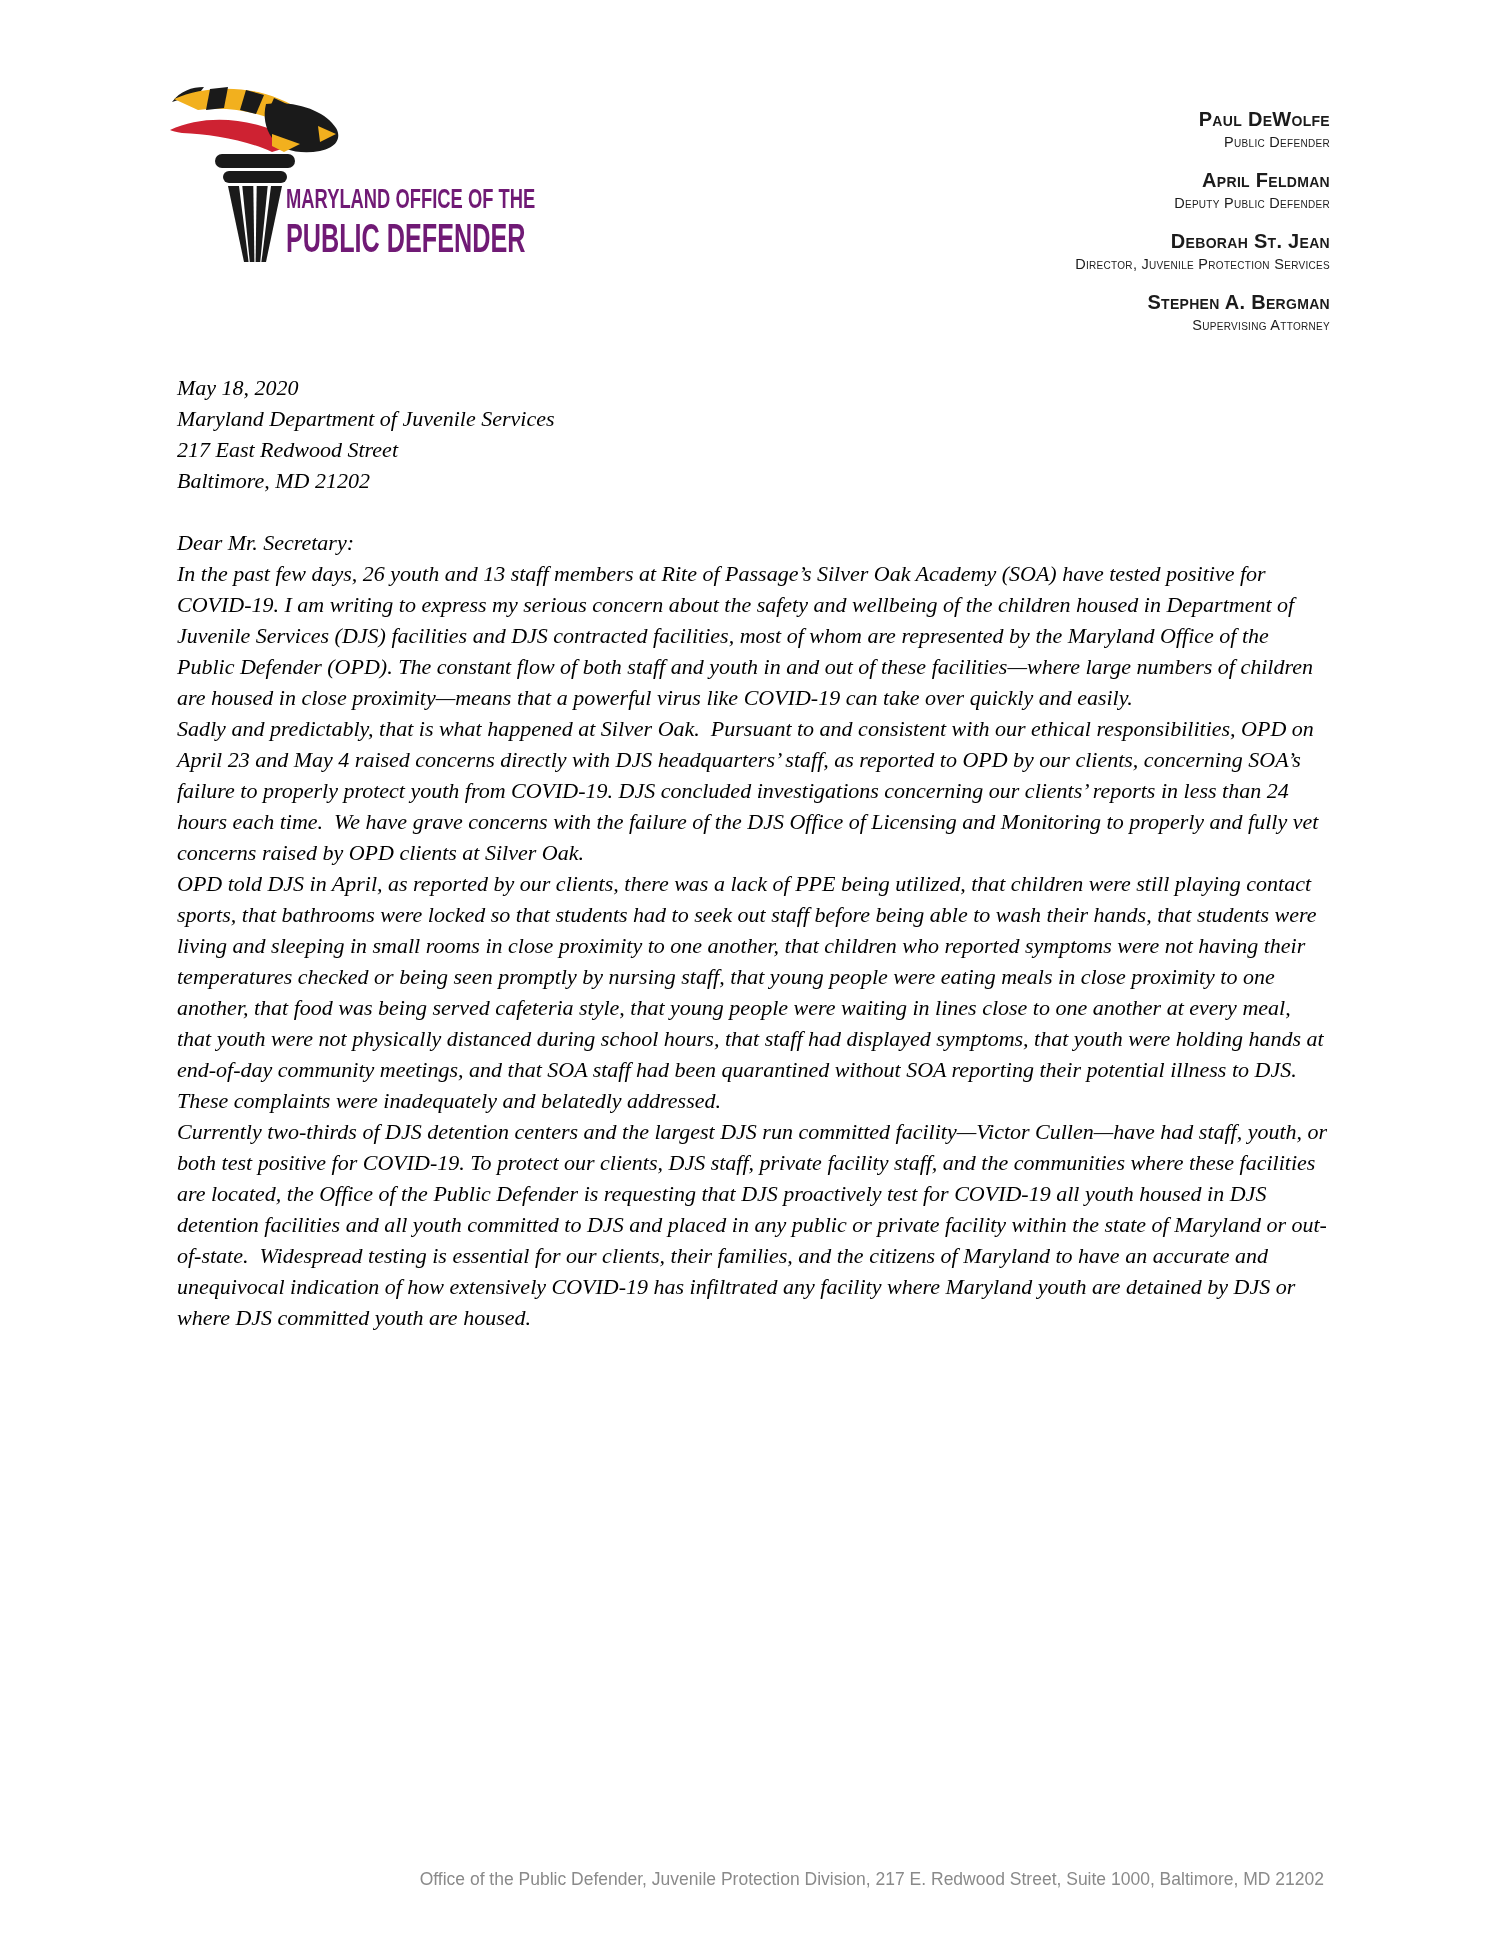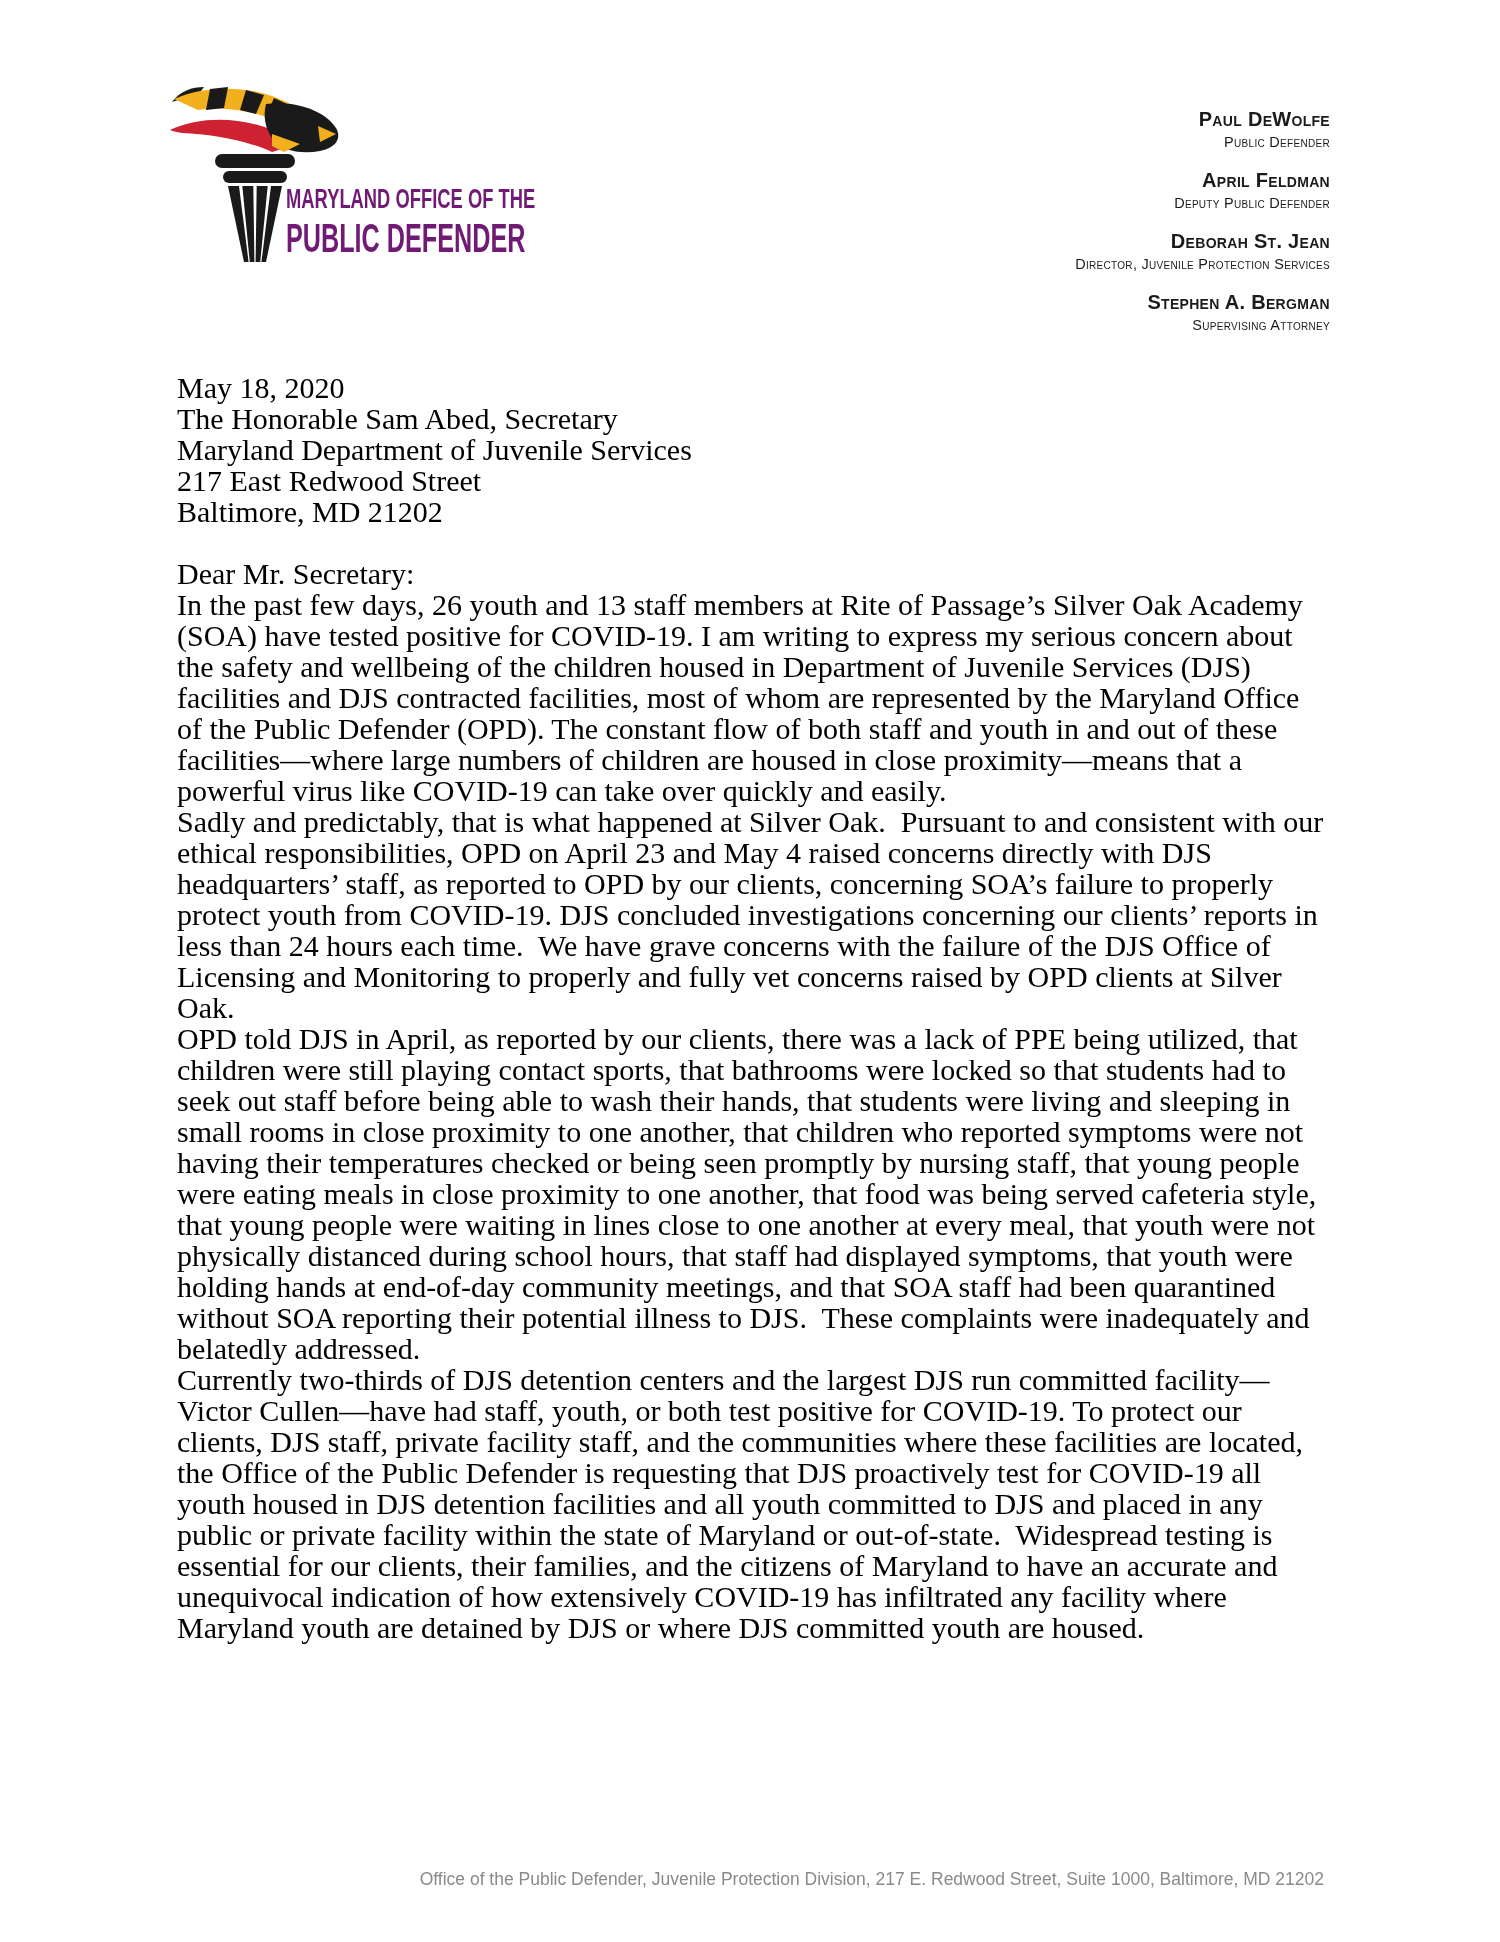--- a/index.html
+++ b/index.html
@@ -45,21 +45,21 @@
     font-variant:small-caps;letter-spacing:0.3px;
   }
   .off-title{
     font-weight:normal;font-size:14.5px;line-height:23px;
     font-variant:small-caps;letter-spacing:0.3px;
   }
 
   
   .letter{
     position:absolute;left:177px;top:372px;width:1153px;
-    font-size:30px;line-height:31px;
+    font-size:22px;line-height:31px;font-style:italic;
   }
   .letter p{margin:0;}
   .date{margin-bottom:37px;}
   .recipient{margin-bottom:31px;}
   .salutation{margin-bottom:31px;}
   .para{margin-bottom:31px;white-space:pre-wrap;}
 
   
   .footer{
     position:absolute;right:176px;top:1804px;
@@ -120,21 +120,20 @@
     </div>
     <div class="off-group">
       <div class="off-name">Stephen A. Bergman</div>
       <div class="off-title">Supervising Attorney</div>
     </div>
   </div>
 
   <main class="letter">
     <p class="date">May 18, 2020</p>
     <div class="recipient">
-      <div>The Honorable Sam Abed, Secretary</div>
       <div>Maryland Department of Juvenile Services</div>
       <div>217 East Redwood Street</div>
       <div>Baltimore, MD 21202</div>
     </div>
     <p class="salutation">Dear Mr. Secretary:</p>
     <p class="para">In the past few days, 26 youth and 13 staff members at Rite of Passage’s Silver Oak Academy (SOA) have tested positive for COVID-19. I am writing to express my serious concern about the safety and wellbeing of the children housed in Department of Juvenile Services (DJS) facilities and DJS contracted facilities, most of whom are represented by the Maryland Office of the Public Defender (OPD). The constant flow of both staff and youth in and out of these facilities—where large numbers of children are housed in close proximity—means that a powerful virus like COVID-19 can take over quickly and easily.</p>
     <p class="para">Sadly and predictably, that is what happened at Silver Oak.  Pursuant to and consistent with our ethical responsibilities, OPD on April 23 and May 4 raised concerns directly with DJS headquarters’ staff, as reported to OPD by our clients, concerning SOA’s failure to properly protect youth from COVID-19. DJS concluded investigations concerning our clients’ reports in less than 24 hours each time.  We have grave concerns with the failure of the DJS Office of Licensing and Monitoring to properly and fully vet concerns raised by OPD clients at Silver Oak.</p>
     <p class="para">OPD told DJS in April, as reported by our clients, there was a lack of PPE being utilized, that children were still playing contact sports, that bathrooms were locked so that students had to seek out staff before being able to wash their hands, that students were living and sleeping in small rooms in close proximity to one another, that children who reported symptoms were not having their temperatures checked or being seen promptly by nursing staff, that young people were eating meals in close proximity to one another, that food was being served cafeteria style, that young people were waiting in lines close to one another at every meal, that youth were not physically distanced during school hours, that staff had displayed symptoms, that youth were holding hands at end-of-day community meetings, and that SOA staff had been quarantined without SOA reporting their potential illness to DJS.  These complaints were inadequately and belatedly addressed.</p>
     <p class="para">Currently two-thirds of DJS detention centers and the largest DJS run committed facility—Victor Cullen—have had staff, youth, or both test positive for COVID-19. To protect our clients, DJS staff, private facility staff, and the communities where these facilities are located, the Office of the Public Defender is requesting that DJS proactively test for COVID-19 all youth housed in DJS detention facilities and all youth committed to DJS and placed in any public or private facility within the state of Maryland or out-of-state.  Widespread testing is essential for our clients, their families, and the citizens of Maryland to have an accurate and unequivocal indication of how extensively COVID-19 has infiltrated any facility where Maryland youth are detained by DJS or where DJS committed youth are housed.</p>
   </main>

